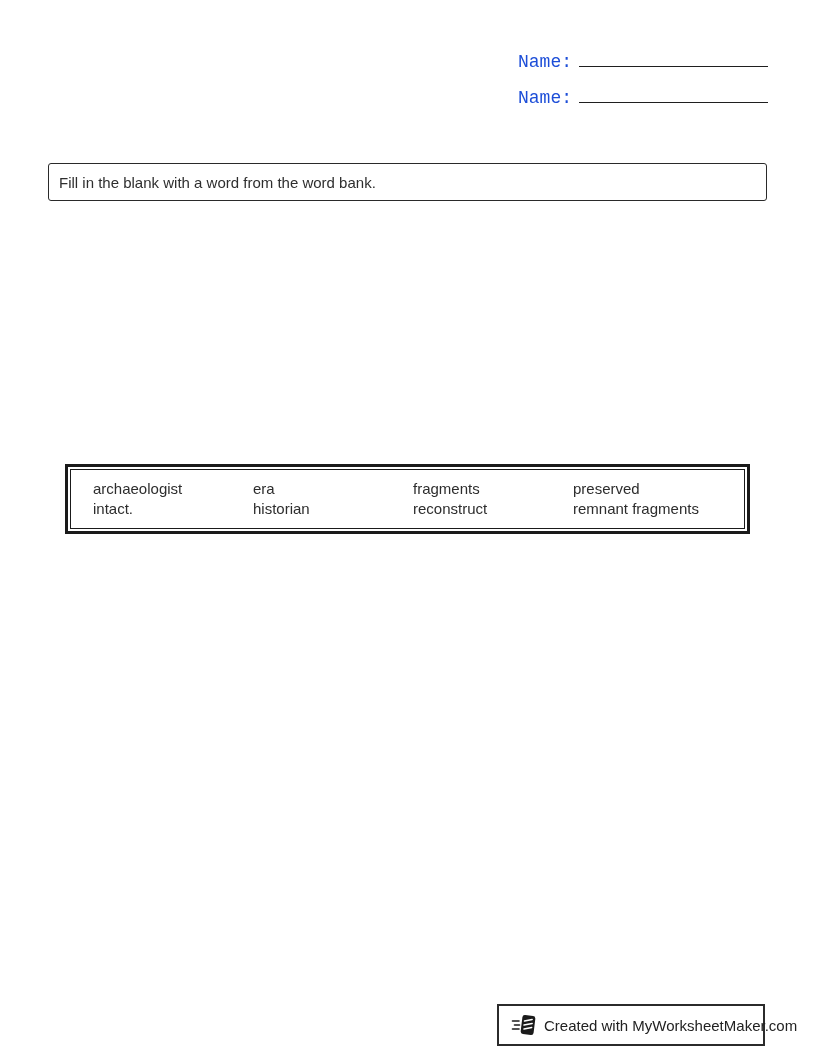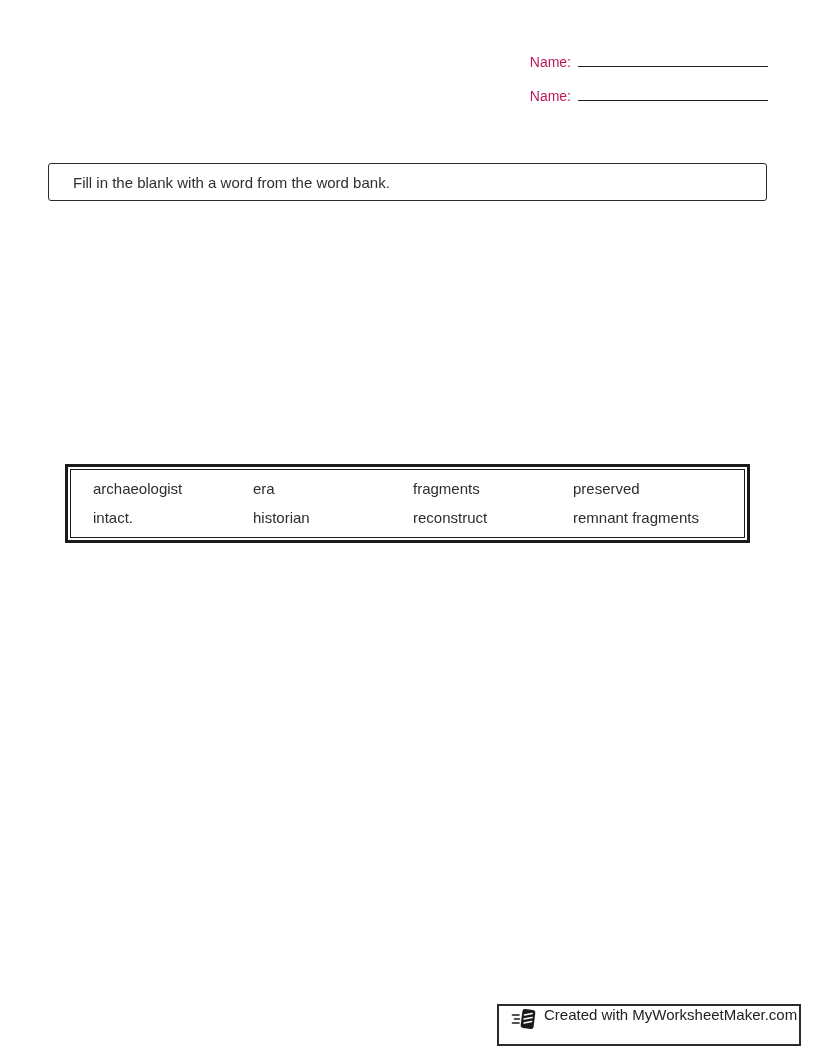--- a/index.html
+++ b/index.html
@@ -32,23 +32,23 @@
     right: 48px;
     width: 250px;
   }
   .nd-row {
     display: flex;
     align-items: baseline;
     justify-content: flex-end;
     margin-bottom: 16px;
   }
   .nd-label {
-    font-family: Liberation Sans, sans-serif;
-    font-size: 14px;
-    color: #be185d;
+    font-family: Liberation Mono, monospace;
+    font-size: 18px;
+    color: #1d4ed8;
     white-space: nowrap;
   }
   .nd-line {
     display: inline-block;
     width: 190px;
     height: 14px;
     margin-left: 7px;
     border-bottom: 1.5px solid #1f1f1f;
   }
 
@@ -57,21 +57,21 @@
     position: absolute;
     left: 48px;
     top: 163px;
     width: 719px;
     height: 38px;
     box-sizing: border-box;
     border: 1px solid #2a2a2a;
     border-radius: 3px;
     display: flex;
     align-items: center;
-    padding-left: 24px;
+    padding-left: 10px;
     font-size: 15px;
     color: #2e2e2e;
   }
 
   
   .word-bank-outer {
     position: absolute;
     left: 65px;
     top: 464px;
     width: 685px;
@@ -81,41 +81,40 @@
     background: #ffffff;
   }
   .word-bank-inner {
     border: 1px solid #1a1a1a;
     box-sizing: border-box;
     padding: 9px 0 9px 22px;
   }
   .word-grid {
     display: grid;
     grid-template-columns: 160px 160px 160px 160px;
-    row-gap: 9px;
   }
   .word {
     font-size: 15px;
     line-height: 20px;
     color: #2d2d2d;
     white-space: nowrap;
   }
 
   
   .footer-credit {
     position: absolute;
     left: 497px;
     top: 1004px;
-    width: 304px;
+    width: 268px;
     height: 42px;
     box-sizing: border-box;
     border: 2px solid #2b2b2b;
     background: #ffffff;
     display: flex;
-    align-items: flex-start;
+    align-items: center;
     padding-left: 12px;
   }
   .footer-icon {
     width: 26px;
     height: 26px;
     flex: 0 0 auto;
     margin-right: 7px;
   }
   .footer-text {
     font-size: 15px;

